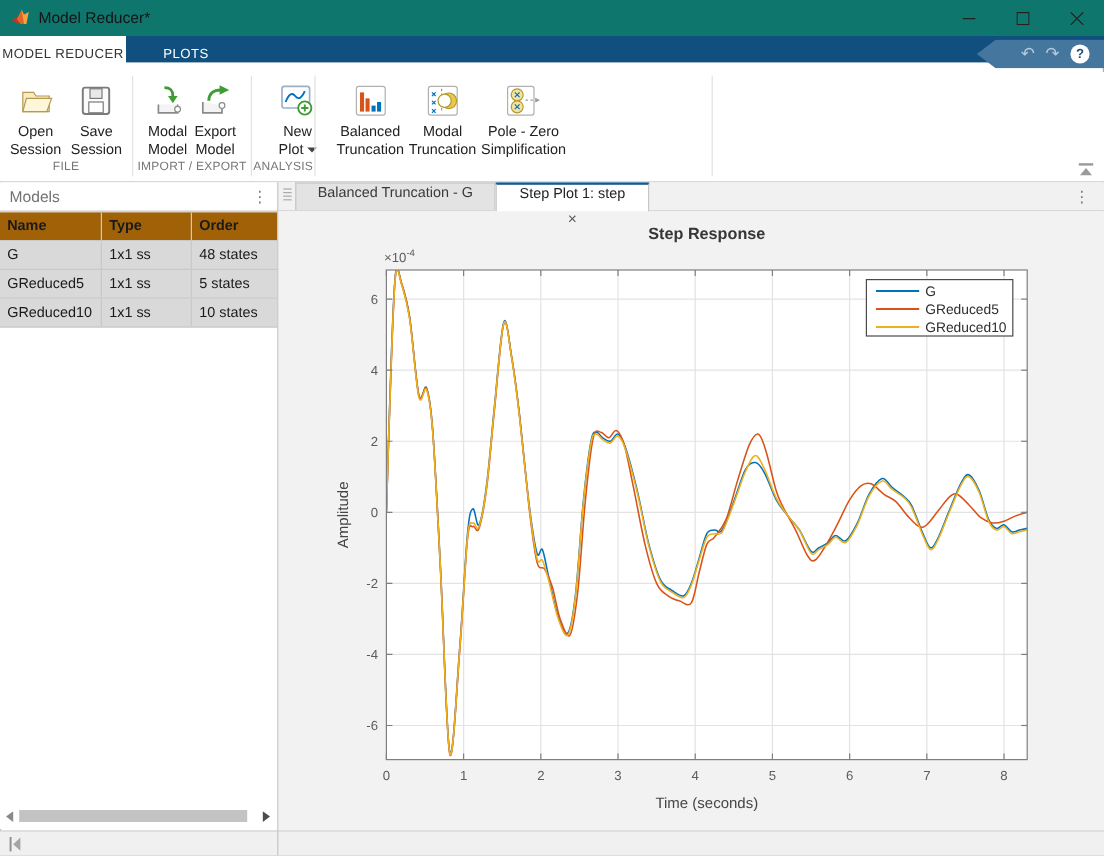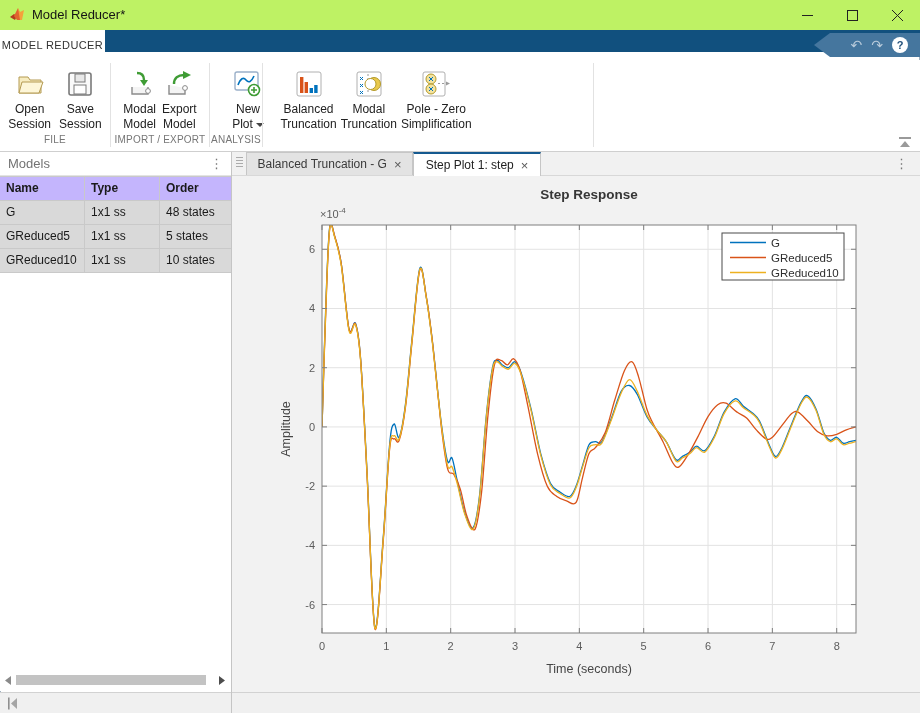--- a/index.html
+++ b/index.html
@@ -1,21 +1,21 @@
 <!DOCTYPE html>
 <html><head>
 <meta charset="utf-8">
 <style>
   html,body{margin:0;padding:0;background:#dcdcdc;}
   .app{position:relative;width:920px;height:713px;background:#ffffff;overflow:hidden;
        font-family:"Liberation Sans",sans-serif;box-shadow:0 0 0 1px #9fb0bf inset;}
   .abs{position:absolute;}
 
   
-  .titlebar{left:0;top:0;width:920px;height:30px;background:#bef264;}
+  .titlebar{left:0;top:0;width:920px;height:30px;background:#0f766e;}
   .titlebar .title-text{left:32px;top:0;height:30px;line-height:30px;font-size:13px;color:#141414;}
   .win-btn{top:0;width:45px;height:30px;display:flex;align-items:center;justify-content:center;}
   .win-btn svg{display:block;}
 
   
   .ribbon-tabbar{left:0;top:30px;width:920px;height:22px;background:#11507e;}
   .rtab{height:30px;line-height:30px;text-align:center;font-size:11px;letter-spacing:.4px;}
   .rtab.active{left:0;width:105px;background:#ffffff;color:#333;}
   .rtab.plain{left:105px;width:100px;color:#ffffff;}
   .quick-access{right:0;top:3px;width:106px;height:24px;background:#45769e;
@@ -37,36 +37,36 @@
   .rsep{position:absolute;top:3px;height:84px;width:1px;background:#e2e2e2;}
   .collapse-ribbon{position:absolute;right:7px;top:74px;width:16px;height:12px;}
 
   
   .models-panel{left:0;top:152px;width:231px;height:539px;background:#ffffff;}
   .mp-header{position:absolute;left:0;top:0;width:100%;height:23px;border-bottom:1px solid #e3e3e3;}
   .mp-title{position:absolute;left:8px;top:0;line-height:23px;font-size:13px;color:#737373;}
   .mp-menu{position:absolute;right:8px;top:0;line-height:23px;font-size:13px;color:#777;}
   .mp-table{position:absolute;left:0;top:24px;width:100%;border-top:1px solid #c9c9c9;}
   .trow{display:flex;height:24px;border-bottom:1px solid #c9c9c9;box-sizing:border-box;}
-  .trow.head{background:#c4b5fd;font-weight:bold;}
+  .trow.head{background:#a16207;font-weight:bold;}
   .trow.data{background:#d9d9d9;}
   .tcell{box-sizing:border-box;border-right:1px solid #c9c9c9;padding-left:6px;font-size:12px;
       line-height:23px;color:#1a1a1a;white-space:nowrap;overflow:hidden;}
   .tc1{width:85px;}.tc2{width:75px;}.tc3{flex:1;border-right:none;}
   .mp-scroll{position:absolute;left:2px;top:521px;width:226px;height:15px;}
   .mp-thumb{position:absolute;left:14px;right:22px;top:2px;height:10px;background:#c3c3c3;}
   .scroll-arrow{position:absolute;top:3px;}
 
   .vdivider{left:231px;top:152px;width:1px;height:561px;background:#c5c5c5;z-index:5;}
 
   
   .doc-tabbar{left:232px;top:152px;width:688px;height:24px;background:#f1f1f1;border-bottom:1px solid #d8d8d8;box-sizing:border-box;}
   .grip{position:absolute;left:4px;top:5px;display:flex;flex-direction:column;gap:2px;}
   .grip i{display:block;width:7px;height:1px;background:#ababab;}
-  .dtab{position:absolute;top:0;display:flex;align-items:center;justify-content:center;gap:7px;box-sizing:border-box;font-size:12px;}
+  .dtab{position:absolute;top:0;display:flex;align-items:center;gap:7px;box-sizing:border-box;font-size:12px;flex-direction:column;}
   .dtab .x{font-size:13px;color:#5a5a5a;}
   .dtab.inactive{left:14px;width:167px;height:23px;background:#e3e3e3;border:1px solid #c6c6c6;border-bottom:none;color:#3a3a3a;}
   .dtab.active{left:181px;width:128px;height:24px;background:#ffffff;border:1px solid #c6c6c6;border-bottom:none;
       border-top:2px solid #15598f;color:#222;z-index:2;}
   .dt-menu{position:absolute;right:12px;top:0;line-height:23px;font-size:13px;color:#777;}
 
   
   .figure{left:232px;top:176px;width:688px;height:516px;background:#f2f2f2;}
   svg text{font-family:"Liberation Sans",sans-serif;}
   .tick-label{font-size:11px;fill:#5c5c5c;}
@@ -101,20 +101,21 @@
     </div>
     <div class="abs win-btn" style="right:0">
       <svg width="11" height="11">
           <path d="M0,0 L11,11 M11,0 L0,11" stroke="#222" stroke-width="1"></path>
         </svg>
     </div>
   </div>
 
   <div class="abs ribbon-tabbar">
     <div class="abs rtab active">MODEL REDUCER</div>
+    <div class="abs rtab plain">PLOTS</div>
     <div class="abs quick-access">
       <span class="qa-arrow">↶</span>
       <span class="qa-arrow">↷</span>
       <span class="qa-help">?</span>
     </div>
   </div>
 
   <div class="abs ribbon-body">
 
     <div class="rgroup" style="left:0;width:110px;gap:8px">

